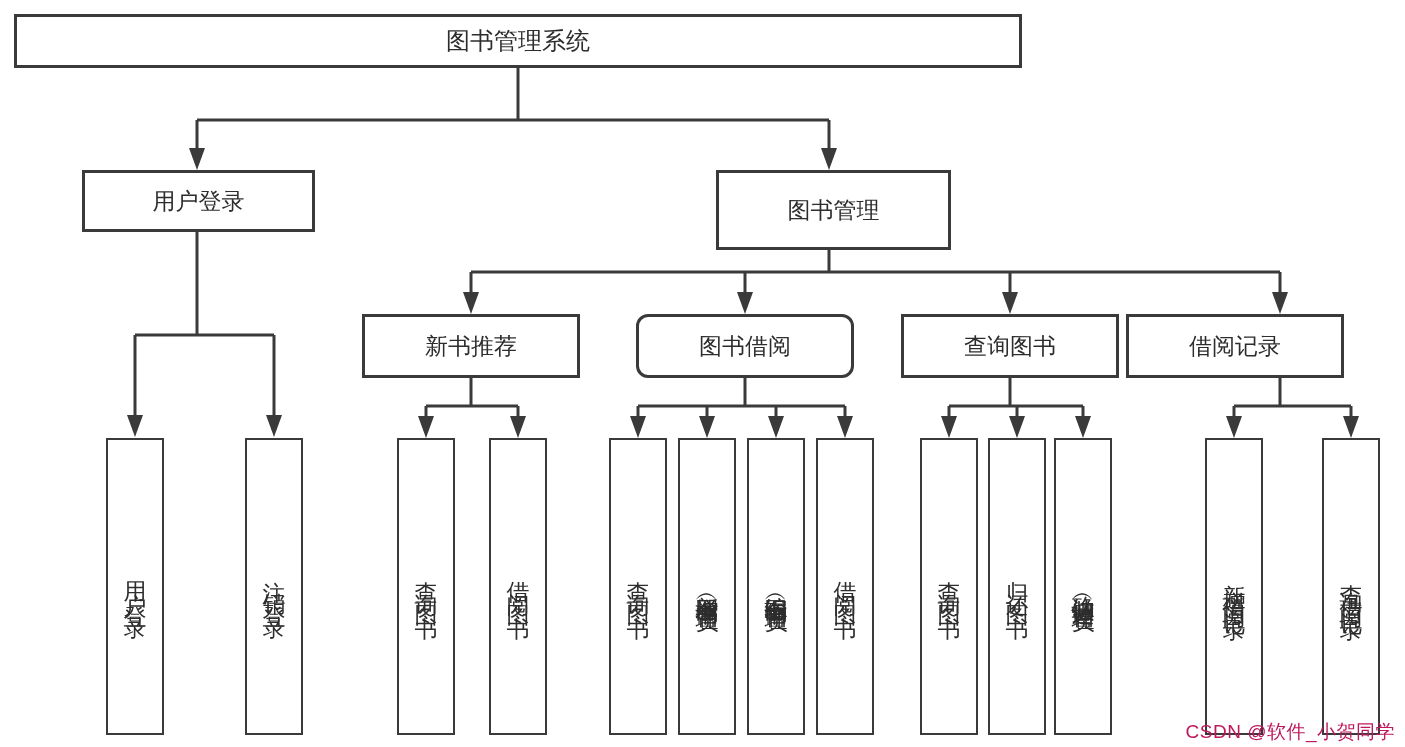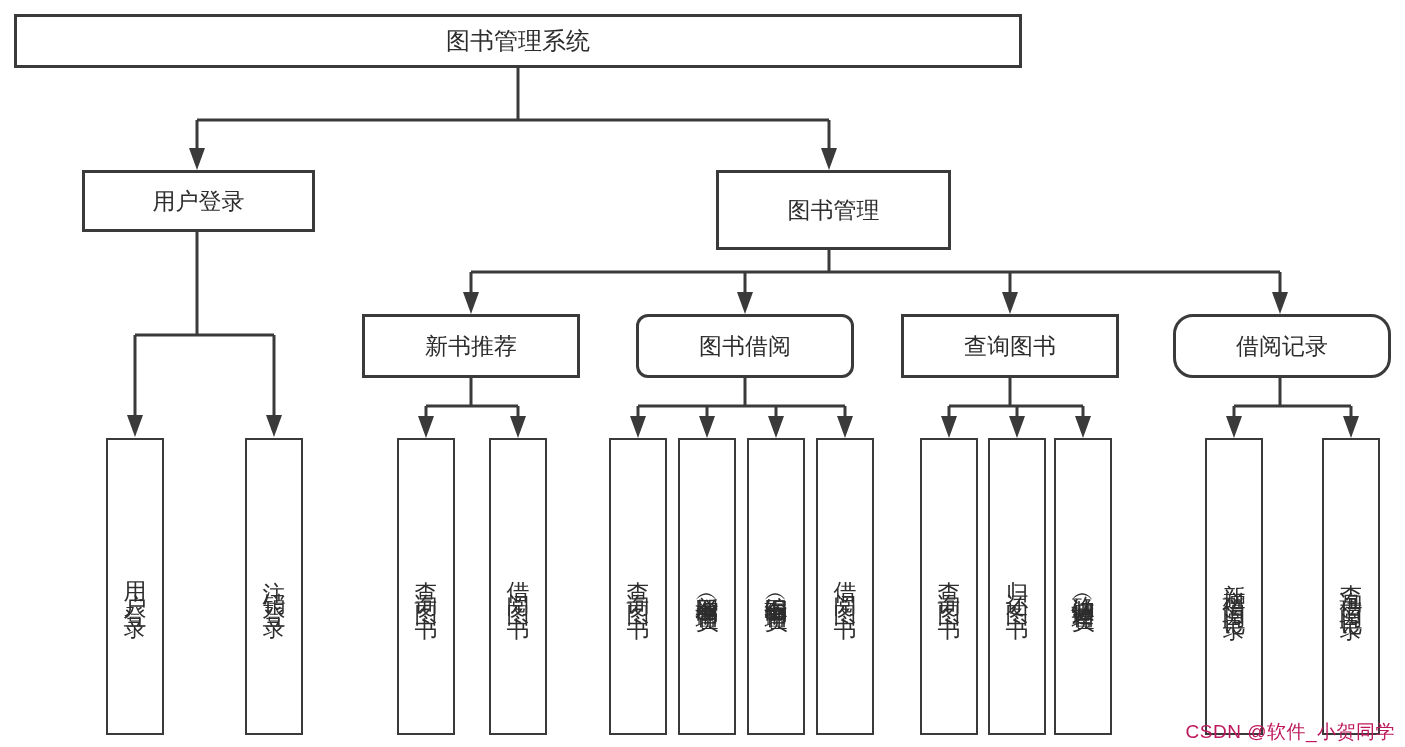--- a/index.html
+++ b/index.html
@@ -159,21 +159,21 @@
 
   <div class="node branch-node" style="left:362px; top:314px; width:218px; height:64px;text-align:right;">
     <span>新书推荐</span>
   </div>
   <div class="node branch-node" style="left:636px; top:314px; width:218px; height:64px;border-radius:12px;">
     <span>图书借阅</span>
   </div>
   <div class="node branch-node" style="left:901px; top:314px; width:218px; height:64px;">
     <span>查询图书</span>
   </div>
-  <div class="node branch-node" style="left:1173px; top:314px; width:218px; height:64px;border-radius:20px;">
+  <div class="node branch-node" style="left:1126px; top:314px; width:218px; height:64px;">
     <span>借阅记录</span>
   </div>
 
   <div class="node leaf-node" style="left:106px; top:438px; width:58px; height:297px;">
     <span class="vtext ls-wide">用户登录</span>
   </div>
   <div class="node leaf-node" style="left:245px; top:438px; width:58px; height:297px;">
     <span class="vtext ls-wide">注销登录</span>
   </div>
 

